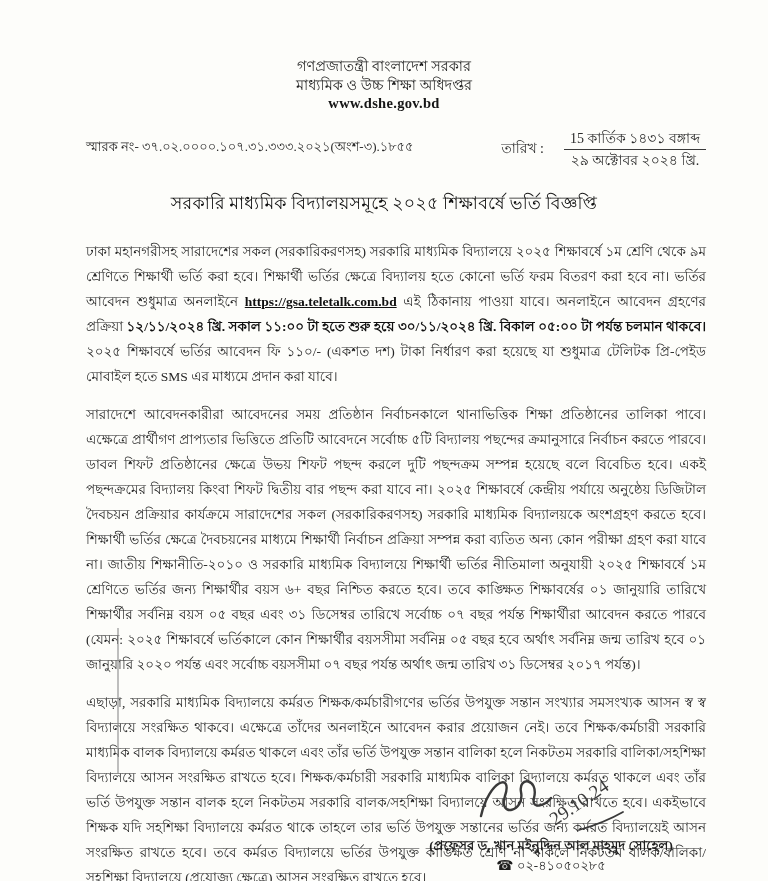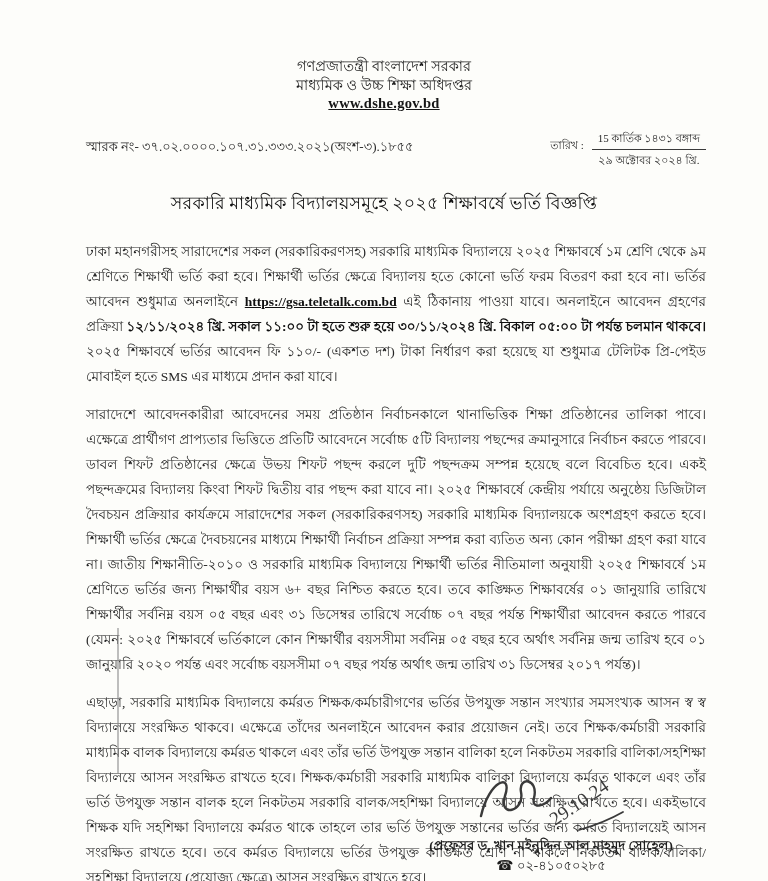--- a/index.html
+++ b/index.html
@@ -7,28 +7,28 @@
   body {
     font-family:"Liberation Serif","DejaVu Serif",serif;
     background:#d9d9d9;
   }
   .page {
     position:relative; width:768px; height:881px; overflow:hidden;
     background:#fdfdfa; color:#232323;
   }
   
   .doc-header { text-align:center; padding-top:9px; font-size:14.5px; line-height:18.5px; color:#1e1e1e;margin-top:48px; }
-  .doc-header .website { font-weight:bold; text-decoration:underline; letter-spacing:.3px; color:#161616; }
+  .doc-header .website { font-weight:bold; letter-spacing:.3px; color:#161616; }
   
   .memo-row {
     display:flex; justify-content:space-between; align-items:flex-start;
     padding:16px 62px 0 86px; font-size:13px; color:#2a2a2a;
   }
   .memo-no { padding-top:8px; }
-  .date-block { display:flex; gap:8px; font-size:11px; }
+  .date-block { display:flex; gap:20px; font-size:14px; }
   .date-label { padding-top:8px; }
   .date-stack { display:inline-flex; flex-direction:column; text-align:center; line-height:19px; }
   .date-stack .d1 { border-bottom:1.2px solid #3a3a3a; padding:0 6px 1px 6px; }
   .date-stack .d2 { padding-top:1px; }
   
   .doc-title { text-align:center; font-size:17.5px; font-weight:normal; margin-top:20px; color:#101010; letter-spacing:.2px; }
   
   .body-text {
     padding:20px 62px 0 86px; font-size:13.5px; line-height:25px;
     text-align:justify; color:#262626;

